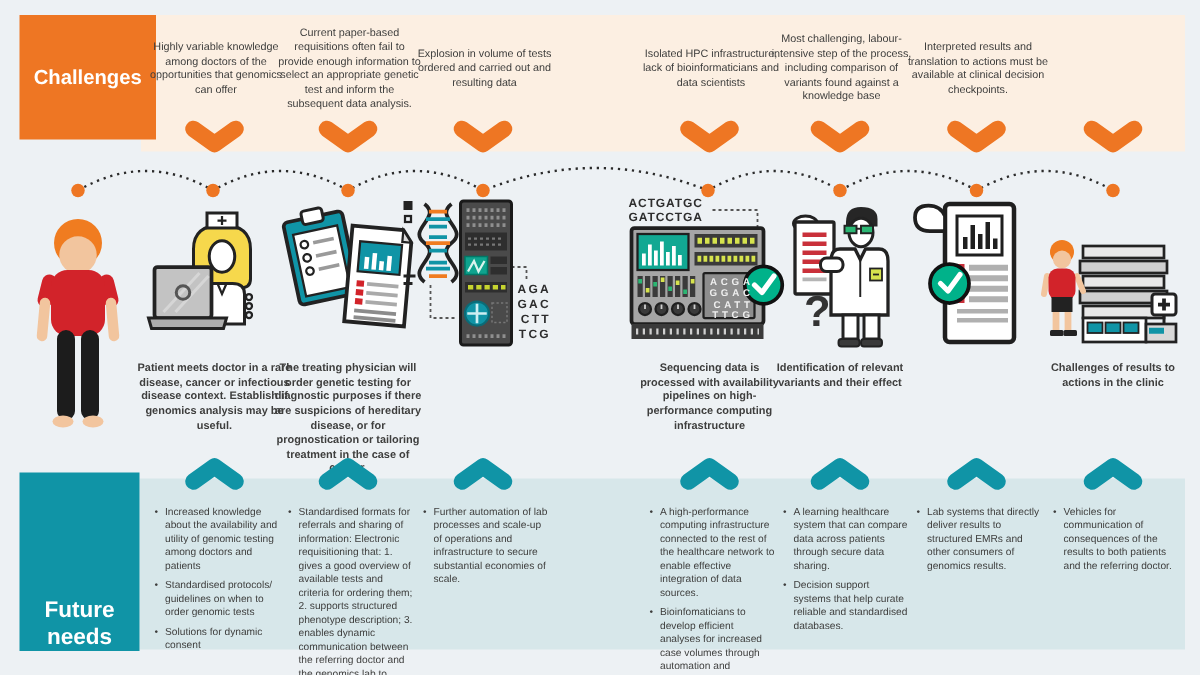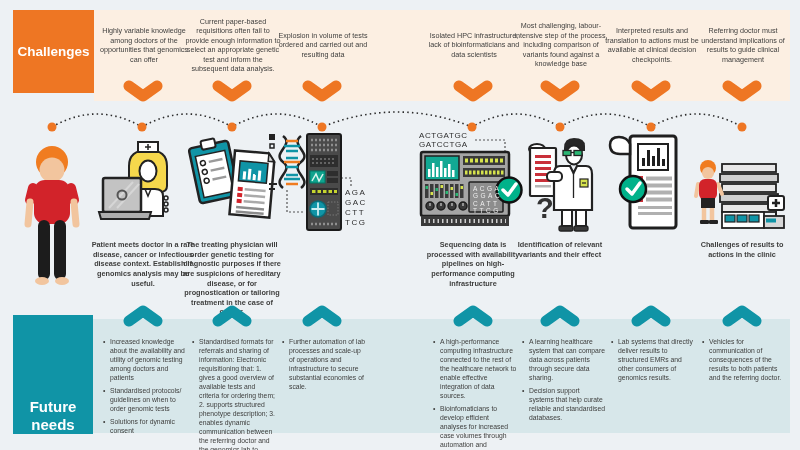--- a/index.html
+++ b/index.html
@@ -1,38 +1,38 @@
 <!DOCTYPE html>
 <html><head>
 <meta charset="utf-8">
 <style>
   html,body{margin:0;padding:0;background:#edf1f4;}
   .canvas{position:relative;width:800px;height:450px;background:#edf1f4;overflow:hidden;
           font-family:"Liberation Sans",sans-serif;color:#3e3e3d;}
   .abs{position:absolute;}
   
-  .challenges-box{left:13px;top:10px;width:81px;height:83px;background:#ee7623;
+  .challenges-box{left:13px;top:10px;width:91px;height:83px;background:#ee7623;
     display:flex;align-items:center;justify-content:center;color:#fff;font-weight:bold;font-size:13.5px;}
   .peach-band{left:94px;top:10px;width:696px;height:91px;background:#fcefe2;}
   .chal-text{top:14px;width:96px;height:62px;display:flex;align-items:center;justify-content:center;
     text-align:center;font-size:7.2px;line-height:1.32;}
   .chev{width:44px;height:24px;}
   
   .future-box{left:13px;top:315px;width:80px;height:119px;background:#1094a6;
     display:flex;align-items:flex-end;justify-content:center;text-align:center;color:#fff;font-weight:bold;font-size:15px;line-height:1.2;}
   .teal-band{left:93px;top:319px;width:697px;height:114px;background:#d7e7ea;}
   .fn-col{top:338px;width:84px;font-size:6.8px;line-height:1.32;text-align:left;}
   .fn-col ul{margin:0;padding:0;list-style:none;}
   .fn-col li{position:relative;padding-left:7px;margin-bottom:4px;}
   .fn-col li::before{content:"\2022";position:absolute;left:0;top:0;}
   
   .caption{top:240px;width:104px;text-align:center;font-size:7.3px;font-weight:bold;line-height:1.32;}
   .icon-wrap{position:absolute;}
   .icon-wrap svg{position:absolute;left:0;top:0;}
-  .seq{white-space:pre-line;font-weight:normal;color:#2d2d2d;}
+  .seq{white-space:pre-line;font-weight:bold;color:#2d2d2d;text-align:right;}
   .seq-side{font-size:8px;letter-spacing:1.5px;line-height:1.25;}
   .seq-top{font-size:8px;letter-spacing:0.6px;line-height:1.15;}
   .seq-panel{font-size:6.5px;letter-spacing:2.5px;line-height:1.12;color:#efefef;}
   .qmark{font-size:29px;font-weight:bold;color:#333;}
 </style>
 </head>
 <body>
 
 <div class="canvas">
 
@@ -51,23 +51,20 @@
       <span>Isolated HPC infrastructure, lack of bioinformaticians and data scientists</span>
     </div>
   <div class="abs chal-text" style="left:275px">
       <span>Explosion in volume of tests ordered and carried out and resulting data</span>
     </div>
   <div class="abs chal-text" style="left:604px">
       <span>Interpreted results and translation to actions must be available at clinical decision checkpoints.</span>
     </div>
   <div class="abs chal-text" style="left:513px">
       <span>Most challenging, labour-intensive step of the process, including comparison of variants found against a knowledge base</span>
-    </div>
-  <div class="abs chal-text" style="left:695px">
-      <span>Referring doctor must understand implications of results to guide clinical management</span>
     </div>
 
   <svg class="abs chev" style="left:121px;top:80px" viewBox="0 0 44 24">
       <path d="M8 6 L22 16 L36 6" fill="none" stroke="#ee7623" stroke-width="11" stroke-linecap="round" stroke-linejoin="round"></path>
     </svg>
   <svg class="abs chev" style="left:210px;top:80px" viewBox="0 0 44 24">
       <path d="M8 6 L22 16 L36 6" fill="none" stroke="#ee7623" stroke-width="11" stroke-linecap="round" stroke-linejoin="round"></path>
     </svg>
   <svg class="abs chev" style="left:300px;top:80px" viewBox="0 0 44 24">
       <path d="M8 6 L22 16 L36 6" fill="none" stroke="#ee7623" stroke-width="11" stroke-linecap="round" stroke-linejoin="round"></path>

